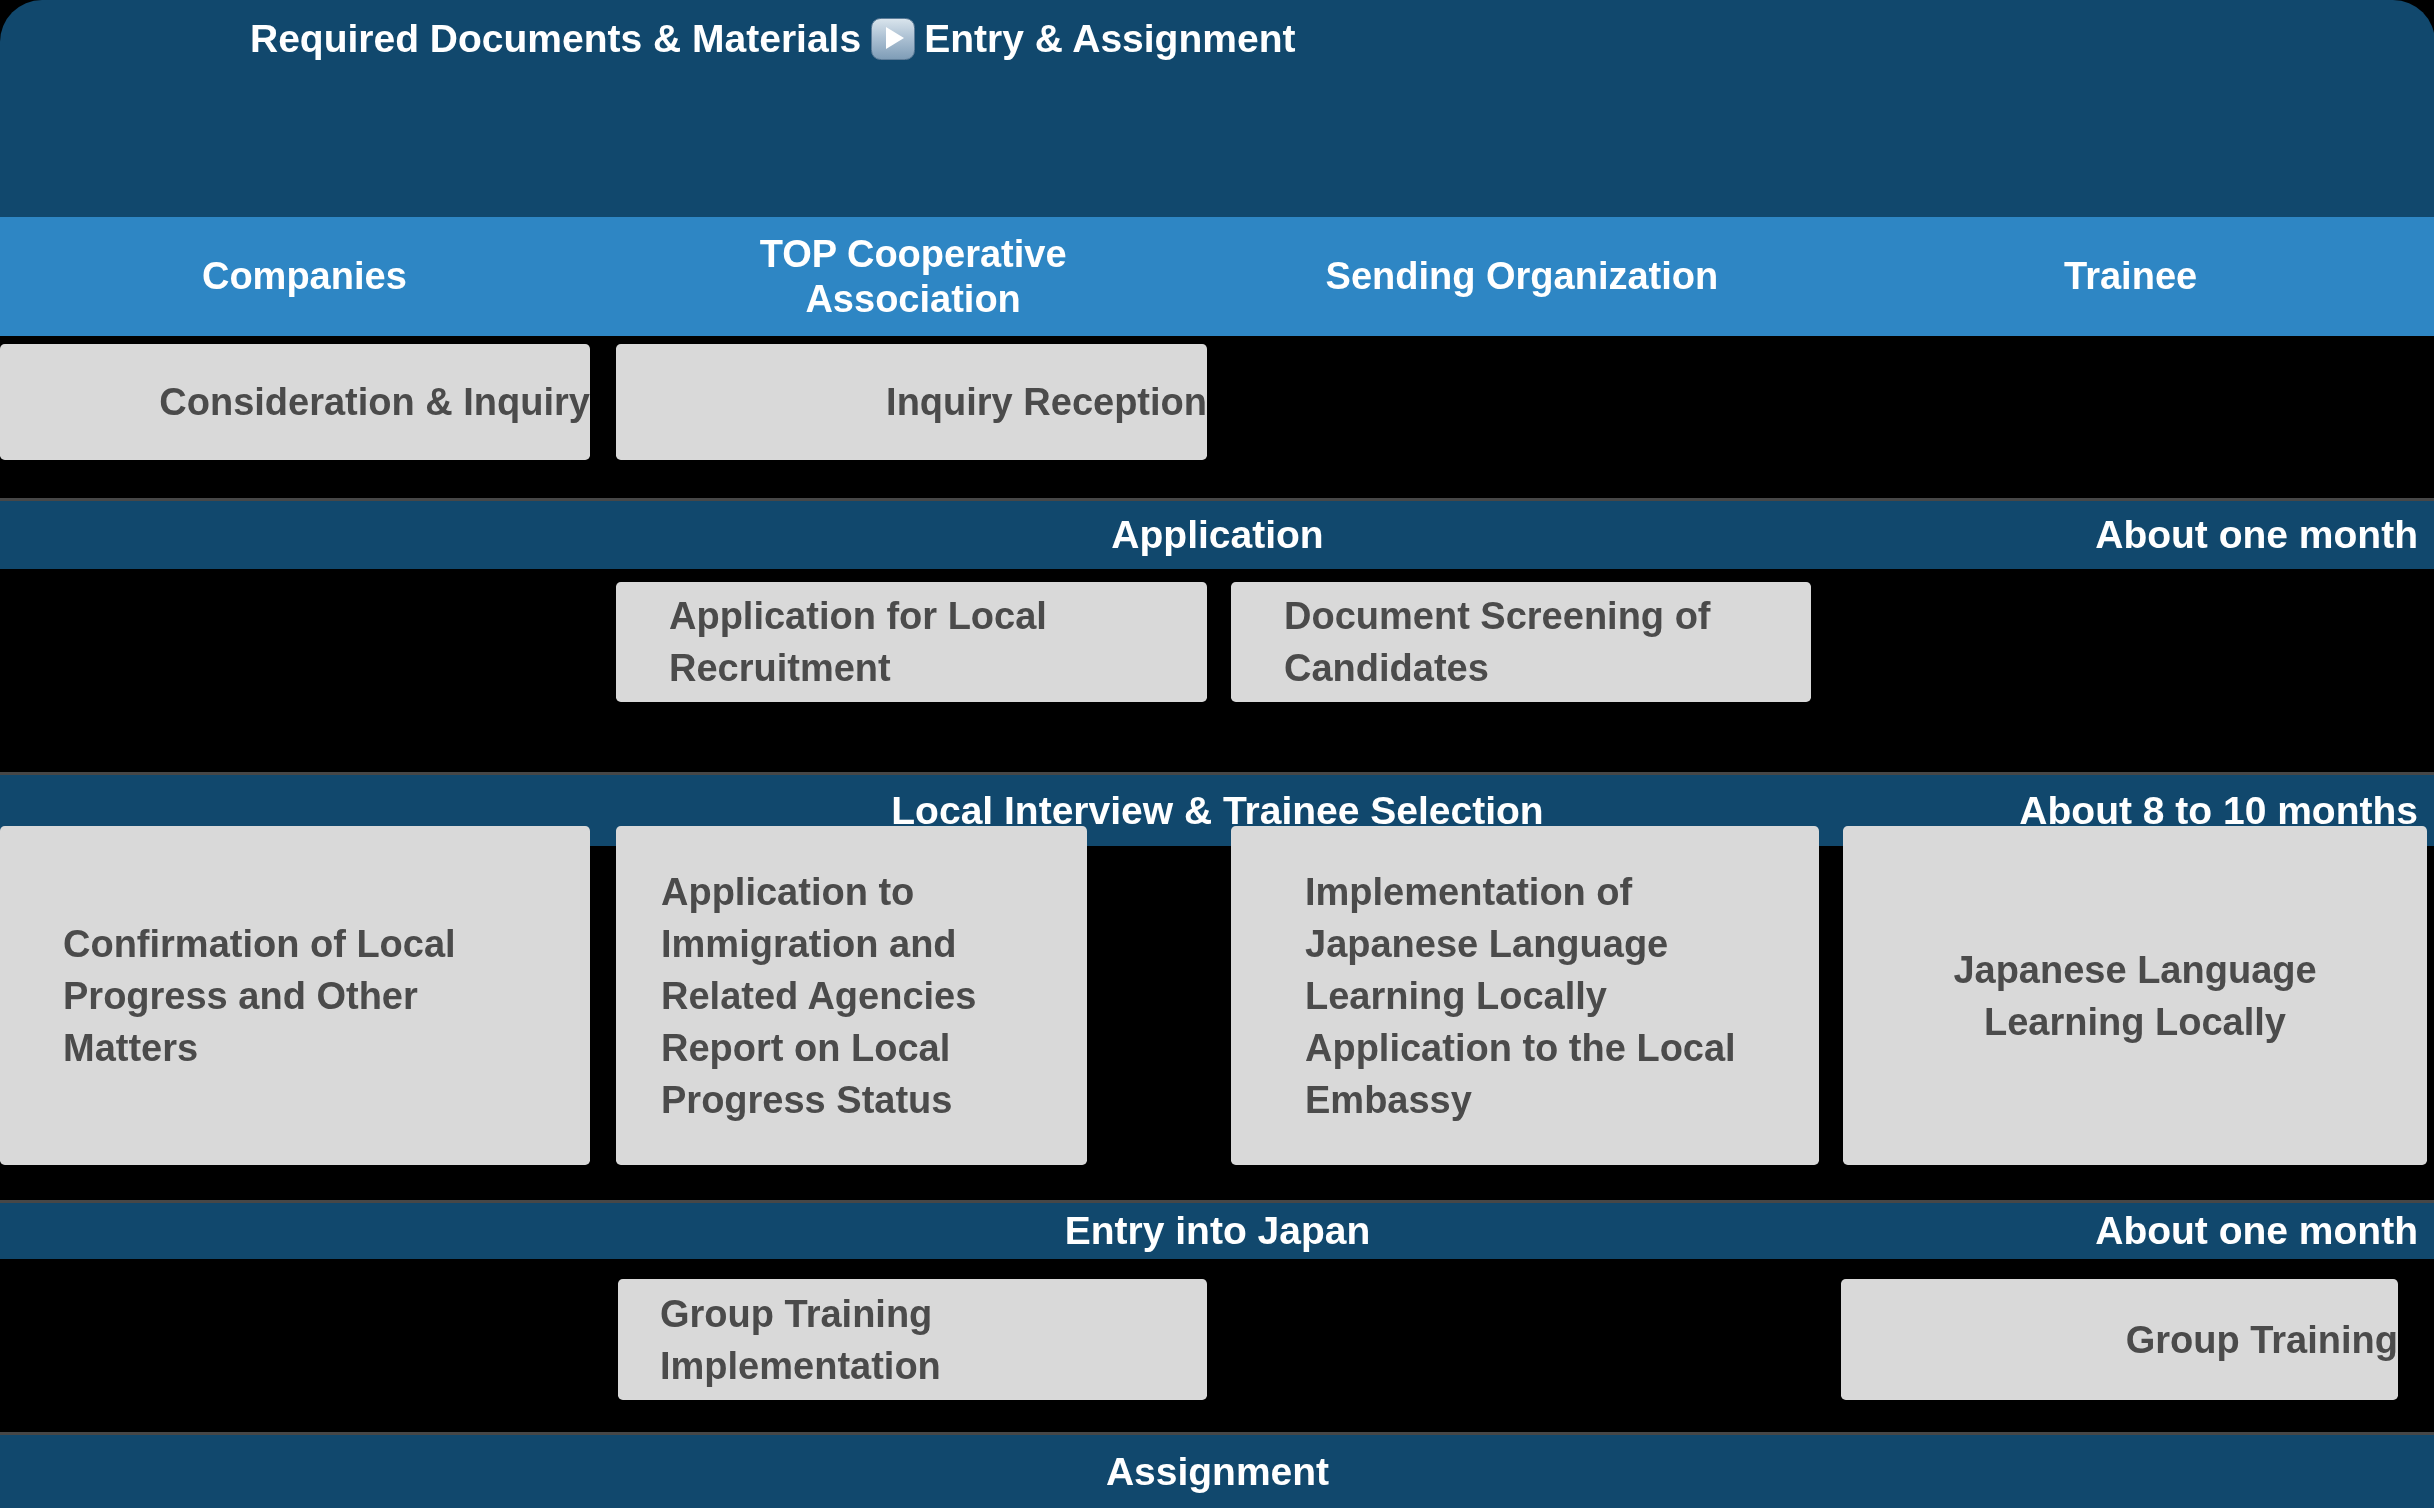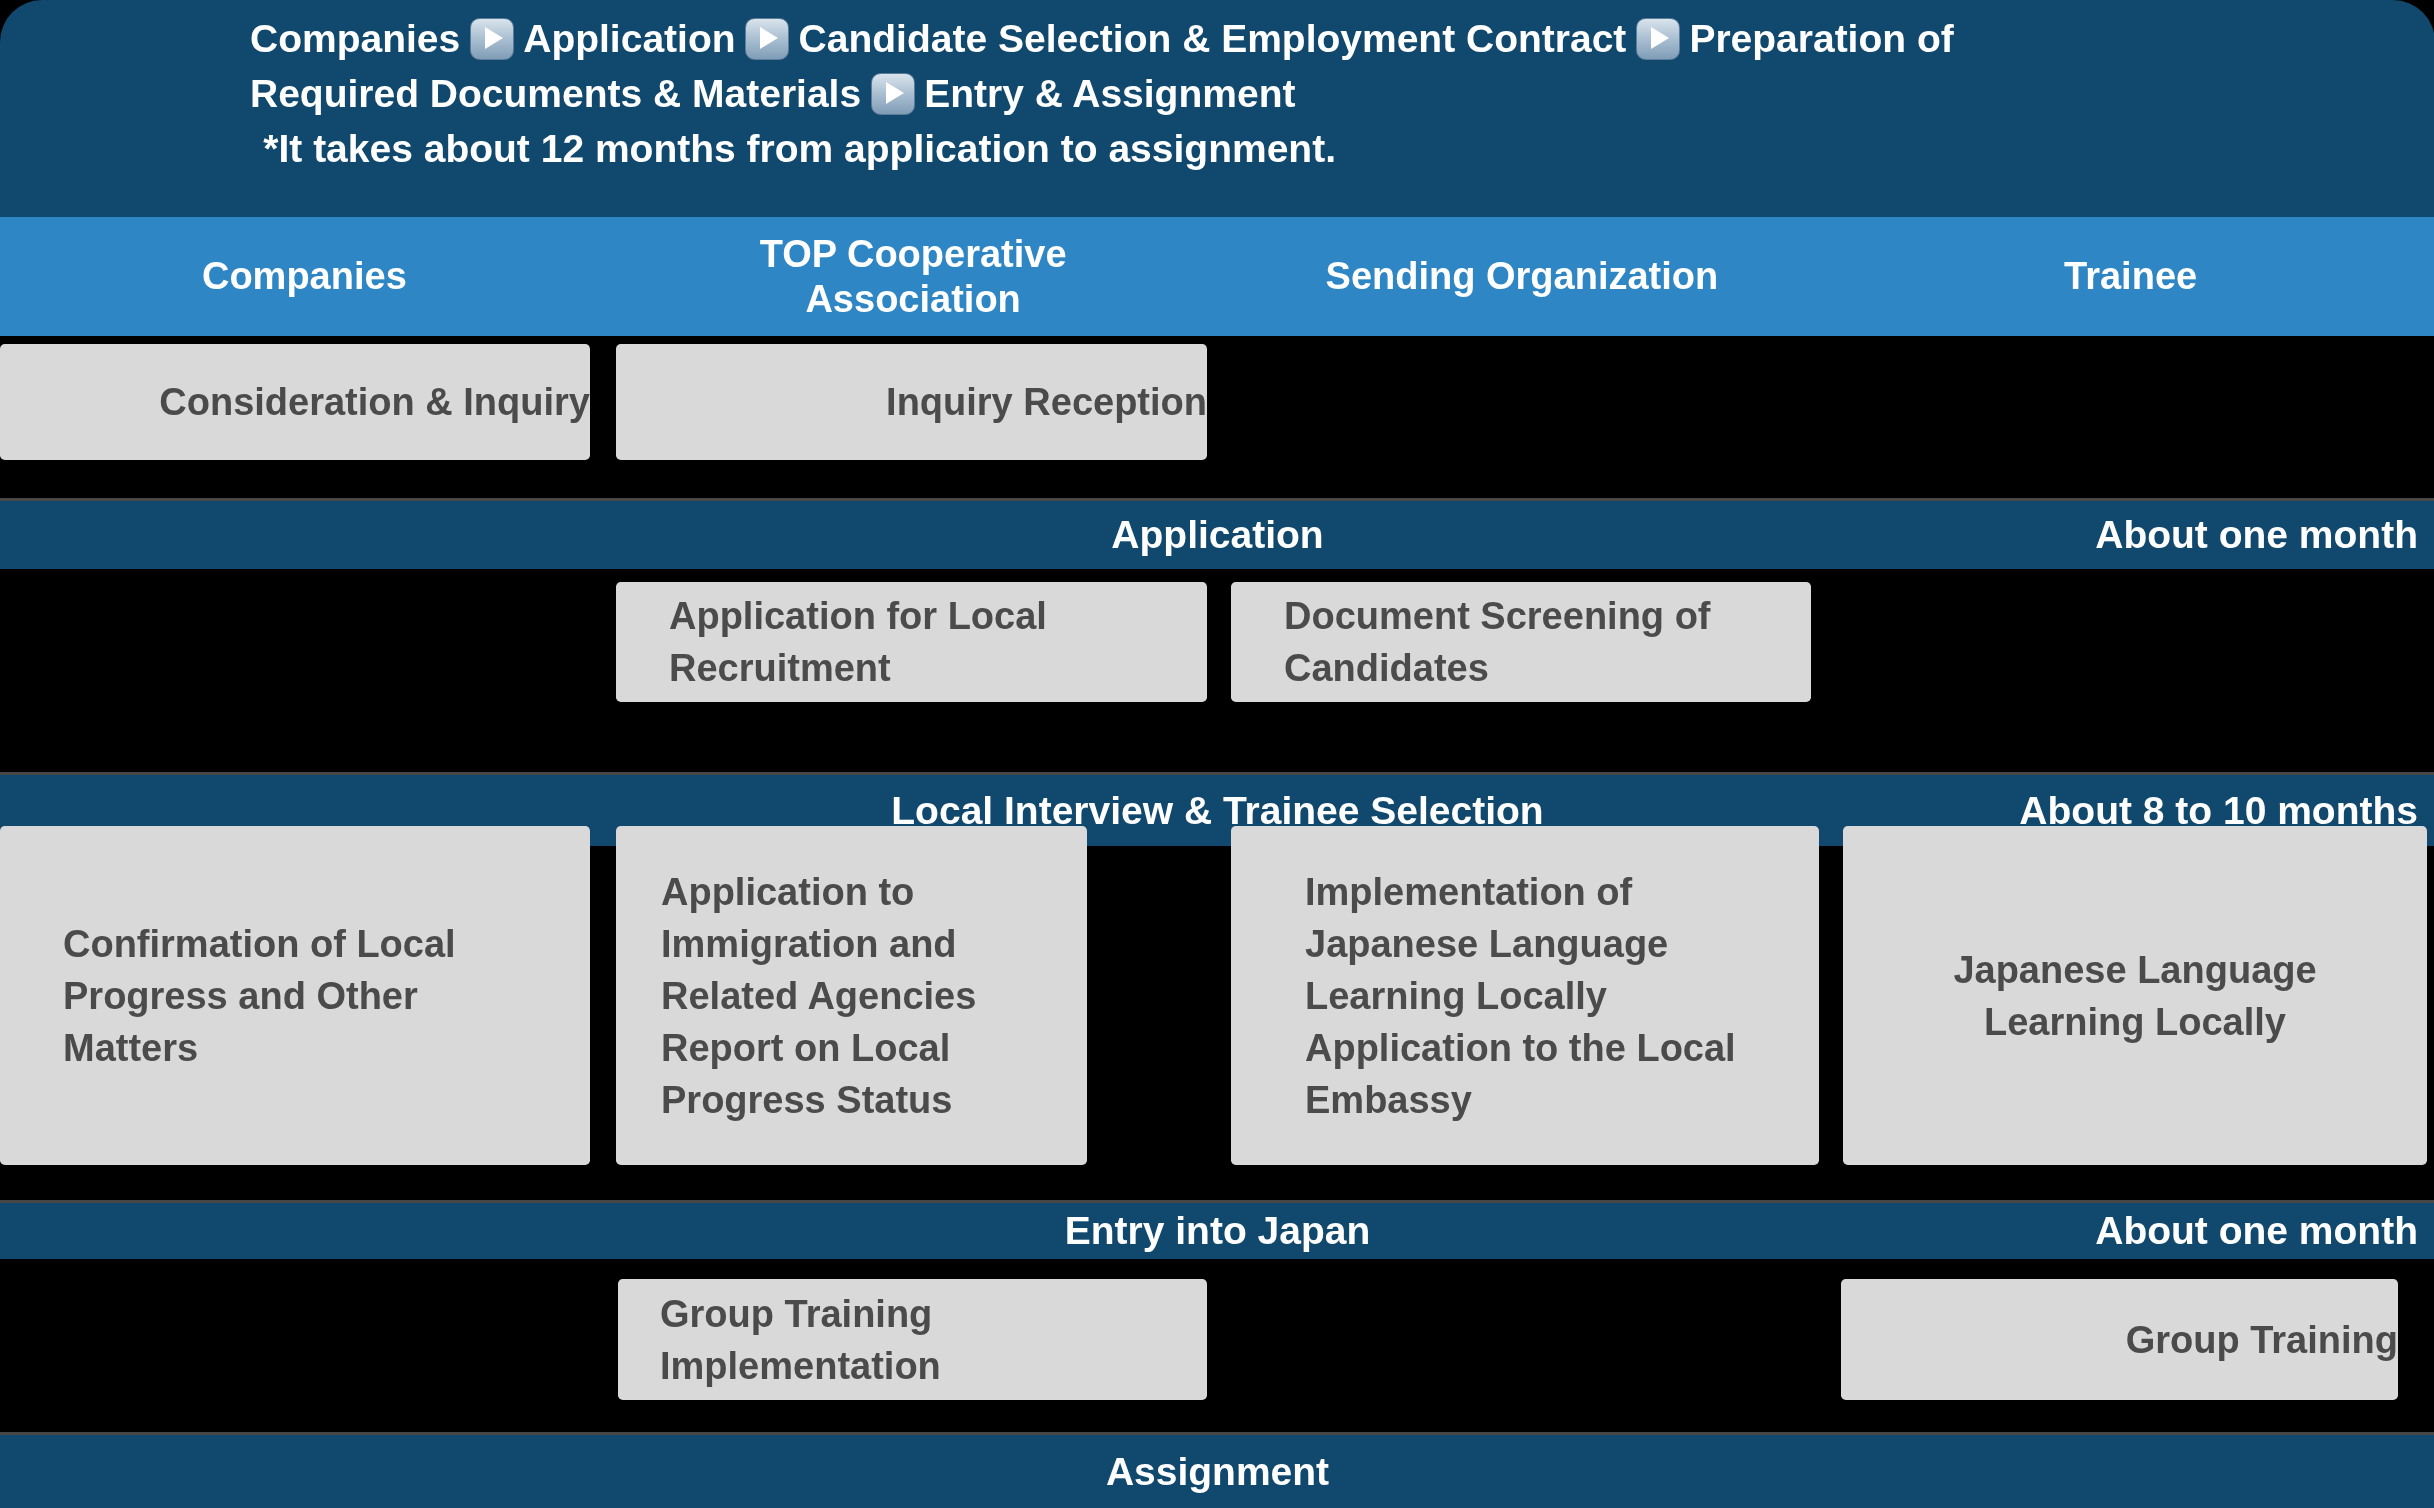--- a/index.html
+++ b/index.html
@@ -85,26 +85,22 @@
   .box-group-train   { left:1841px; top:1279px; width:557px; height:121px; }
 </style>
 </head>
 <body>
 
 <div class="canvas">
 
   <div class="header">
     <div class="header-text">
       <div class="header-line">
-        <span>Companies</span><span class="play-icon"></span><span>Application</span><span class="play-icon"></span><span>Candidate Selection &amp; Employment Contract</span><span class="play-icon"></span><span>Preparation of</span>
-      </div>
-      <div class="header-line">
         <span>Required Documents &amp; Materials</span><span class="play-icon"></span><span>Entry &amp; Assignment</span>
       </div>
-      <div class="header-line header-note">*It takes about 12 months from application to assignment.</div>
     </div>
   </div>
 
   <div class="col-band">
     <div class="col-cell">
         <span>Companies</span>
       </div>
     <div class="col-cell">
         <span>TOP Cooperative Association</span>
       </div>

